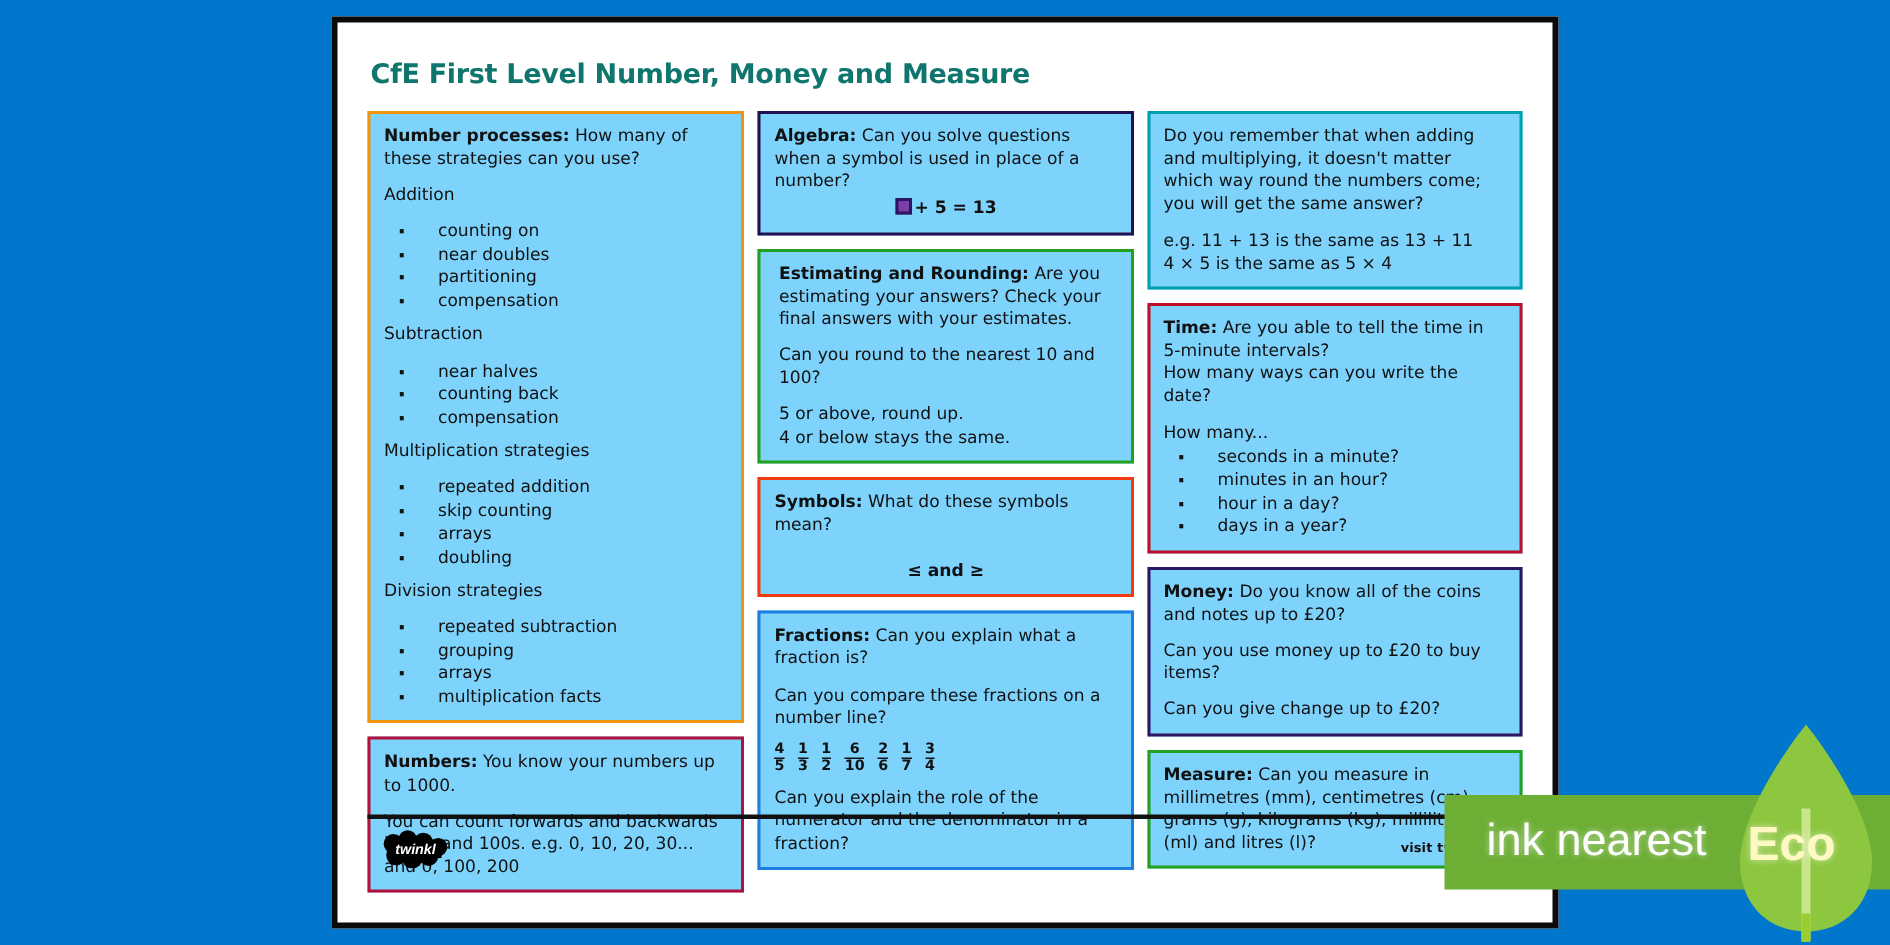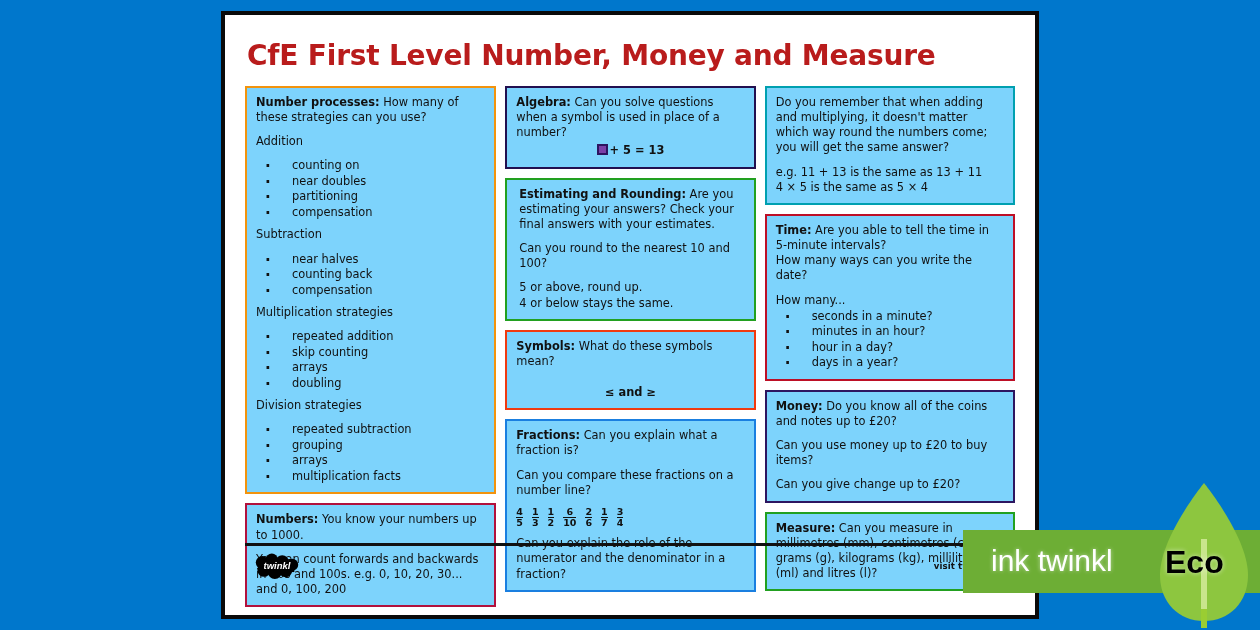--- a/index.html
+++ b/index.html
@@ -18,23 +18,23 @@
     position: absolute;
     left: 221px; top: 11px;
     width: 818px; height: 608px;
     background: #ffffff;
     border: 4px solid #0a0a0a;
     padding: 18px 20px 0 20px;
   }
   #doc-title {
     font-family: "DejaVu Sans", sans-serif;
     font-weight: bold;
-    font-size: 28px;
+    font-size: 18px;
     letter-spacing: -0.2px;
-    color: #b91c1c;
+    color: #0f766e;
     margin: 6px 0 14px 2px;
     white-space: nowrap;
   }
   
   #columns {
     display: flex;
     gap: 9px;
     align-items: flex-start;
   }
   .col { width: 258px; display: flex; flex-direction: column; gap: 9px; }
@@ -151,21 +151,21 @@
     position: absolute;
     left: 1152px; top: 481px;
     width: 104px; height: 147px;
     z-index: 21;
   }
   #eco-leaf-text {
     position: absolute;
     left: 1165px; top: 544px;
     font-size: 32px;
     font-weight: bold;
-    color: #000000;
+    color: #fef9c3;
     font-family: "Liberation Sans", sans-serif;
     z-index: 22;
     text-shadow: 0 0 5px rgba(255,255,255,0.6);
   }
 </style>
 </head>
 <body style="background: rgb(0, 119, 204);">
 
 <div id="sheet">
 
@@ -343,20 +343,20 @@
         </g>
         <text x="60" y="38" text-anchor="middle" font-family="Liberation Sans, sans-serif" font-size="22" font-style="italic" font-weight="bold" fill="#ffffff">twinkl</text>
       </svg>
       <div id="visit-text">visit twinkl.c</div>
     </div>
   </div>
 
 </div>
 
 <div id="eco-badge" style="background: rgb(109, 174, 53);">
-  <span id="eco-label">ink twinkl</span>
+  <span id="eco-label">ink nearest</span>
 </div>
 <svg id="eco-leaf" viewBox="0 0 104 147">
   <path d="M52 2 C52 2 8 56 8 94 C8 122 27 140 52 140 C77 140 96 122 96 94 C96 56 52 2 52 2 Z" fill="#8DC63F"></path>
   <rect x="49" y="58" width="6" height="88" fill="#C9E58C"></rect>
   <rect x="49" y="128" width="6" height="19" fill="#9ACD32"></rect>
 </svg>
 <div id="eco-leaf-text">Eco</div>
 
 </body></html>

